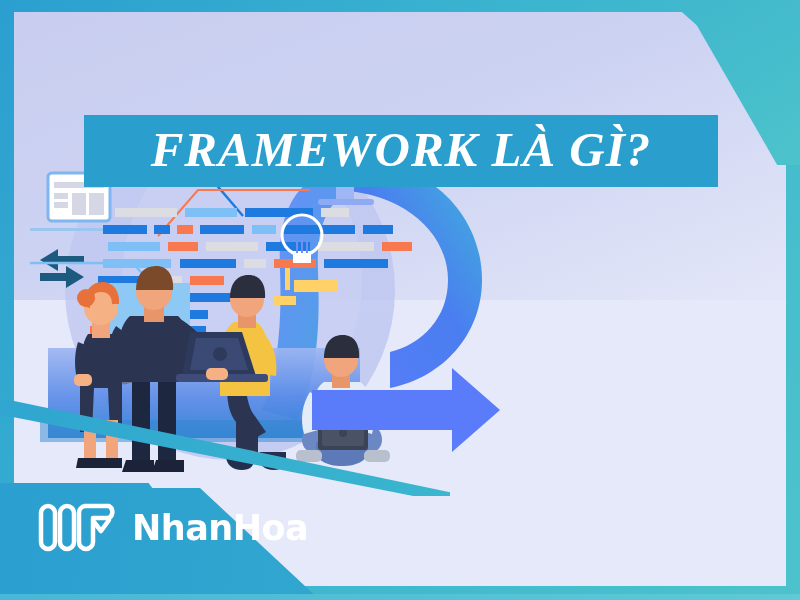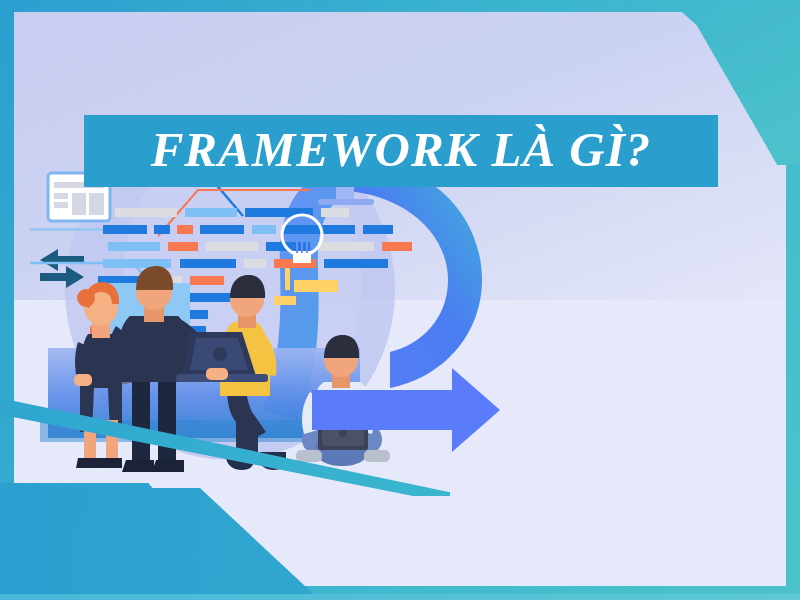--- a/index.html
+++ b/index.html
@@ -396,14 +396,25 @@
   <div class="diag-stripe"></div>
   <div class="bottom-band"></div>
   <div class="bottom-edge-strip"></div>
 
   <div class="tr-corner"></div>
 
   <div class="title-band">
     <div class="title-text">FRAMEWORK LÀ GÌ?</div>
   </div>
 
+  <div class="logo">
+    <svg class="logo-mark" viewBox="0 0 86 56" xmlns="http://www.w3.org/2000/svg">
+      <g fill="none" stroke="#ffffff" stroke-width="4.5" stroke-linejoin="round" stroke-linecap="round">
+        <path d="M9 13 L9 42 A7 7 0 0 0 23 42 L23 13 A7 7 0 0 0 9 13 Z"></path>
+        <path d="M28 13 L28 42 A7 7 0 0 0 42 42 L42 13 A7 7 0 0 0 28 13 Z"></path>
+        <path d="M47 13 L47 42 A7 7 0 0 0 61 42 L61 18 L77 18 A7 7 0 0 0 77 6 L53 6 A7 7 0 0 0 47 13 Z"></path>
+        <path d="M62 22 L69 31 L77 20"></path>
+      </g>
+    </svg>
+    <div class="logo-text">NhanHoa</div>
+  </div>
 
 </div>
 
 </body></html>

